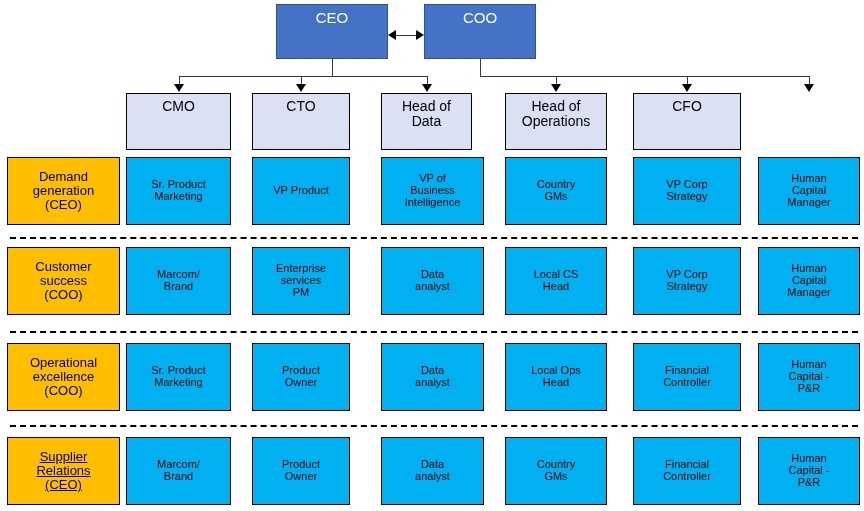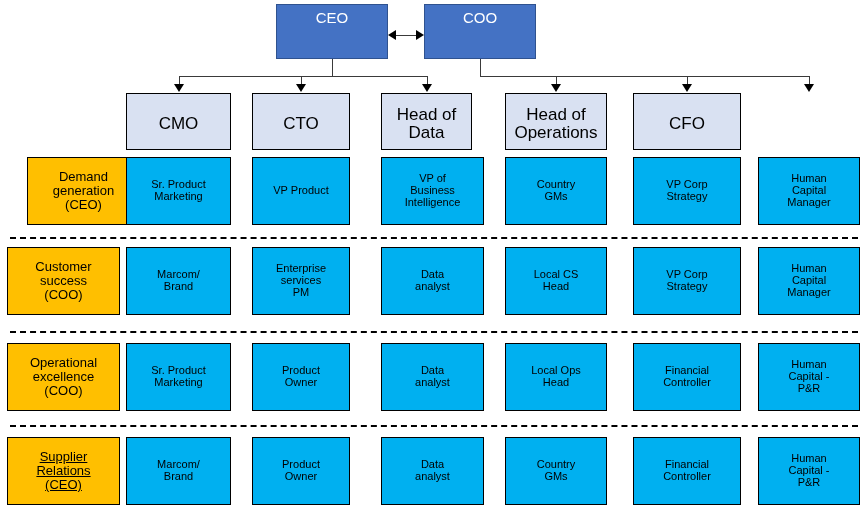--- a/index.html
+++ b/index.html
@@ -34,22 +34,22 @@
     border: 1px solid #2f528f;
     color: #ffffff;
     font-size: 15px;
     align-items: flex-start;
     padding-top: 5px;
   }
   .box-lead {
     background: #d9e1f2;
     border: 1px solid #000000;
     color: #000000;
-    font-size: 17px;
-    align-items: center;
+    font-size: 14px;
+    align-items: flex-start;
     padding-top: 5px;
   }
   .box-theme {
     background: #ffbf00;
     border: 1px solid #000000;
     color: #000000;
     font-size: 13px;
   }
   .box-role {
     background: #00b0f0;
@@ -142,21 +142,21 @@
     <div class="hline" style="left: 480px; top: 76px; width: 329px;"></div>
     <div class="vline" style="left: 556px; top: 76px; height: 9px;"></div>
     <div class="arrow-down" style="left: 551px; top: 84px;"></div>
     <div class="vline" style="left: 687px; top: 76px; height: 9px;"></div>
     <div class="arrow-down" style="left: 682px; top: 84px;"></div>
     <div class="vline" style="left: 809px; top: 76px; height: 9px;"></div>
     <div class="arrow-down" style="left: 804px; top: 84px;"></div>
     <div class="dashsep" style="left: 10px; top: 237px; width: 848px;"></div>
     <div class="dashsep" style="left: 10px; top: 331px; width: 848px;"></div>
     <div class="dashsep" style="left: 10px; top: 425px; width: 848px;"></div>
-    <div class="box box-theme" style="left: 7px; top: 157px; width: 113px; height: 68px; margin-left: 20px;">
+    <div class="box box-theme" style="left: 7px; top: 157px; width: 113px; height: 68px;">
       <span class="lbl">Demand<br>generation<br>(CEO)</span>
     </div>
     <div class="box box-role" style="left: 126px; top: 157px; width: 105px; height: 68px;">
       <span class="lbl">Sr. Product<br>Marketing</span>
     </div>
     <div class="box box-role" style="left: 252px; top: 157px; width: 98px; height: 68px;">
       <span class="lbl">VP Product</span>
     </div>
     <div class="box box-role" style="left: 381px; top: 157px; width: 103px; height: 68px;">
       <span class="lbl">VP of<br>Business<br>Intelligence</span>

